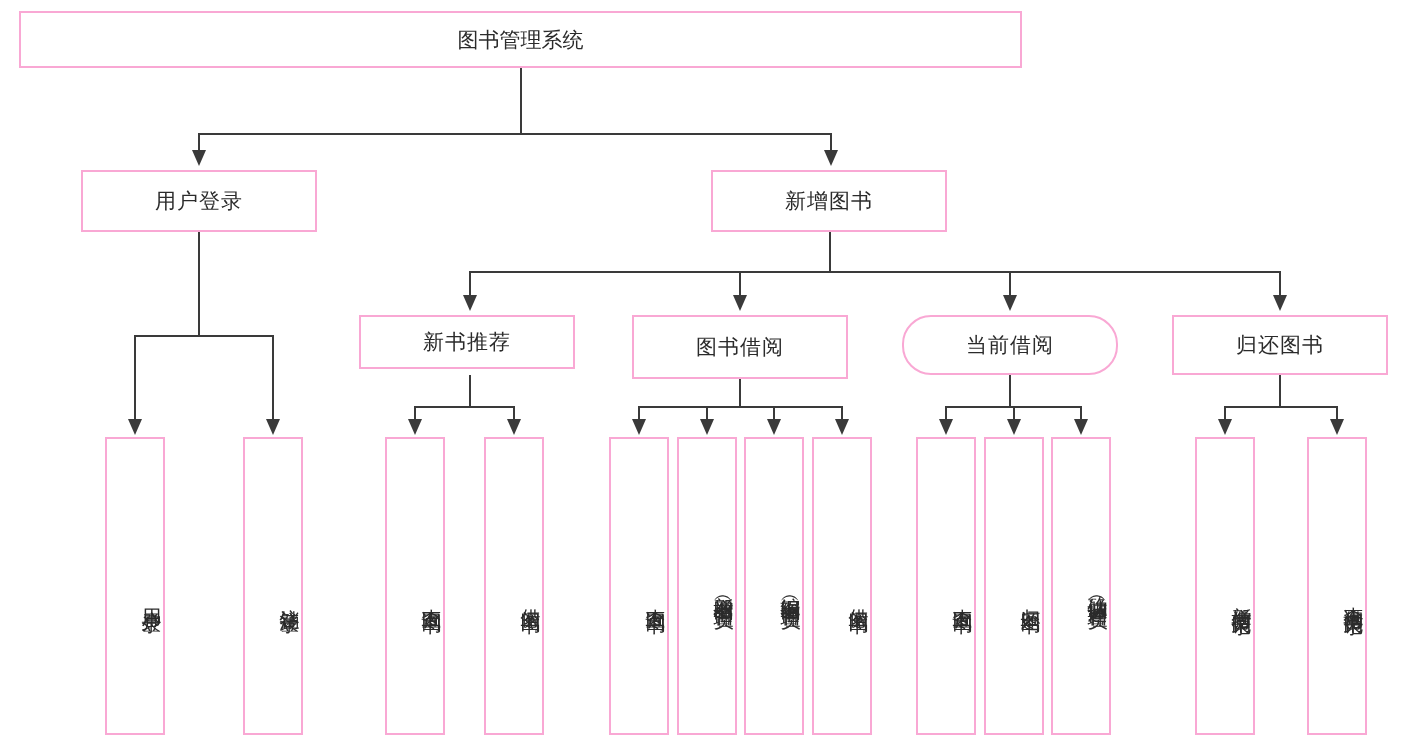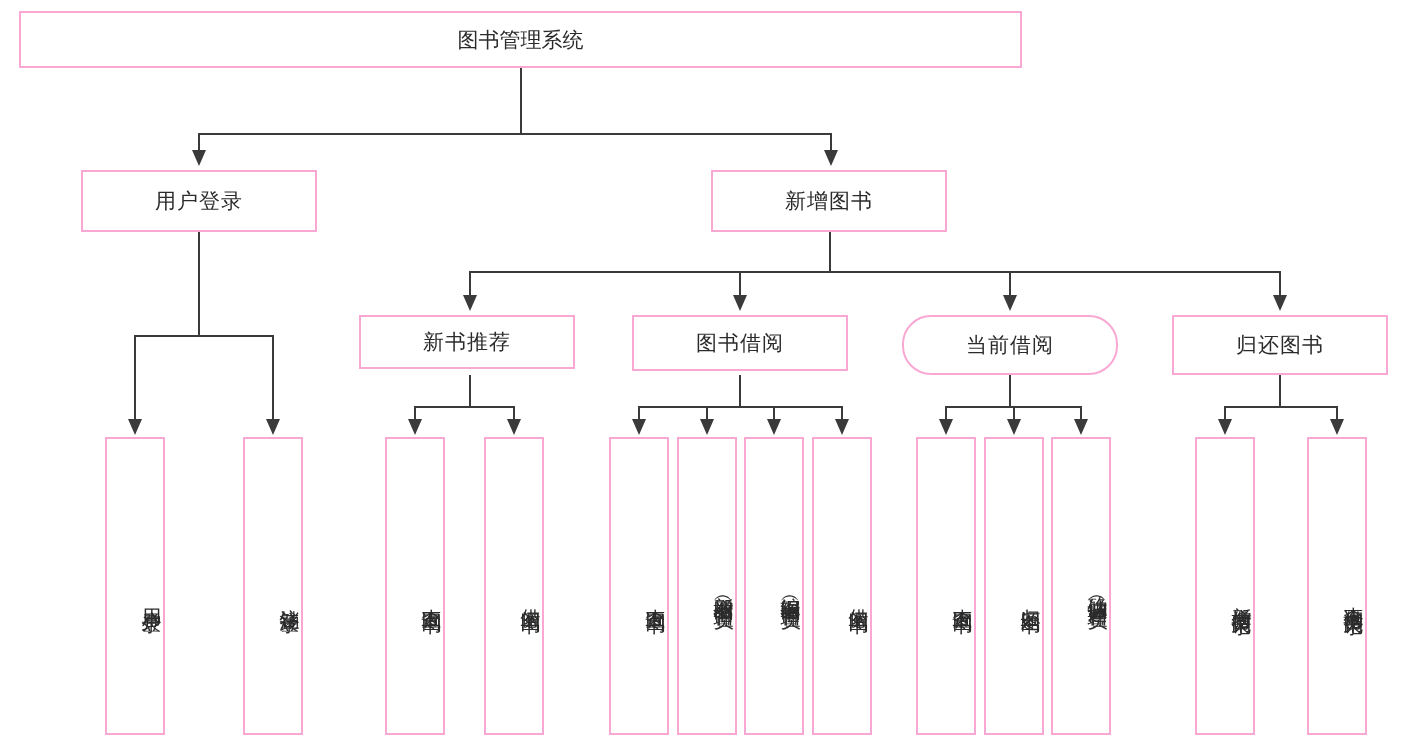--- a/index.html
+++ b/index.html
@@ -133,21 +133,21 @@
   <div class="arrow" style="left:1218px; top:419px;"></div>
   <div class="conn vline" style="left:1336px; top:406px; height:15px;"></div>
   <div class="arrow" style="left:1330px; top:419px;"></div>
 
   <div class="node node-root" style="left:19px; top:11px; width:1003px; height:57px;">图书管理系统</div>
 
   <div class="node node-h" style="left:81px; top:170px; width:236px; height:62px;">用户登录</div>
   <div class="node node-h" style="left:711px; top:170px; width:236px; height:62px;">新增图书</div>
 
   <div class="node node-h" style="left:359px; top:315px; width:216px; height:54px;">新书推荐</div>
-  <div class="node node-h" style="left:632px; top:315px; width:216px; height:56px;">图书借阅</div>
+  <div class="node node-h" style="left:632px; top:315px; width:216px; height:64px;">图书借阅</div>
   <div class="node node-h" style="left:902px; top:315px; width:216px; height:60px;border-radius:29px;">当前借阅</div>
   <div class="node node-h" style="left:1172px; top:315px; width:216px; height:60px;">归还图书</div>
 
   <div class="node node-v" style="left:105px; top:437px; width:60px; height:298px;">用户登录</div>
   <div class="node node-v" style="left:243px; top:437px; width:60px; height:298px;">注销登录</div>
 
   <div class="node node-v" style="left:385px; top:437px; width:60px; height:298px;">查询图书</div>
   <div class="node node-v" style="left:484px; top:437px; width:60px; height:298px;">借阅图书</div>
 
   <div class="node node-v" style="left:609px; top:437px; width:60px; height:298px;">查询图书</div>

